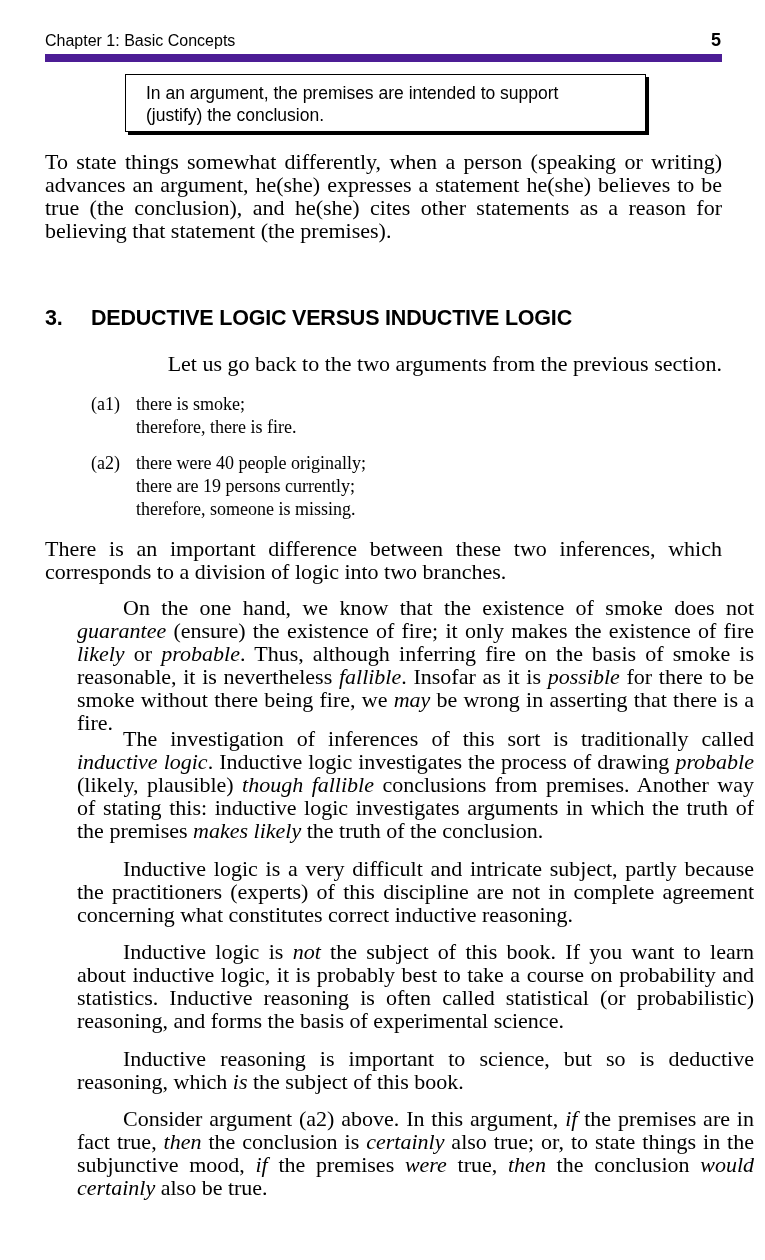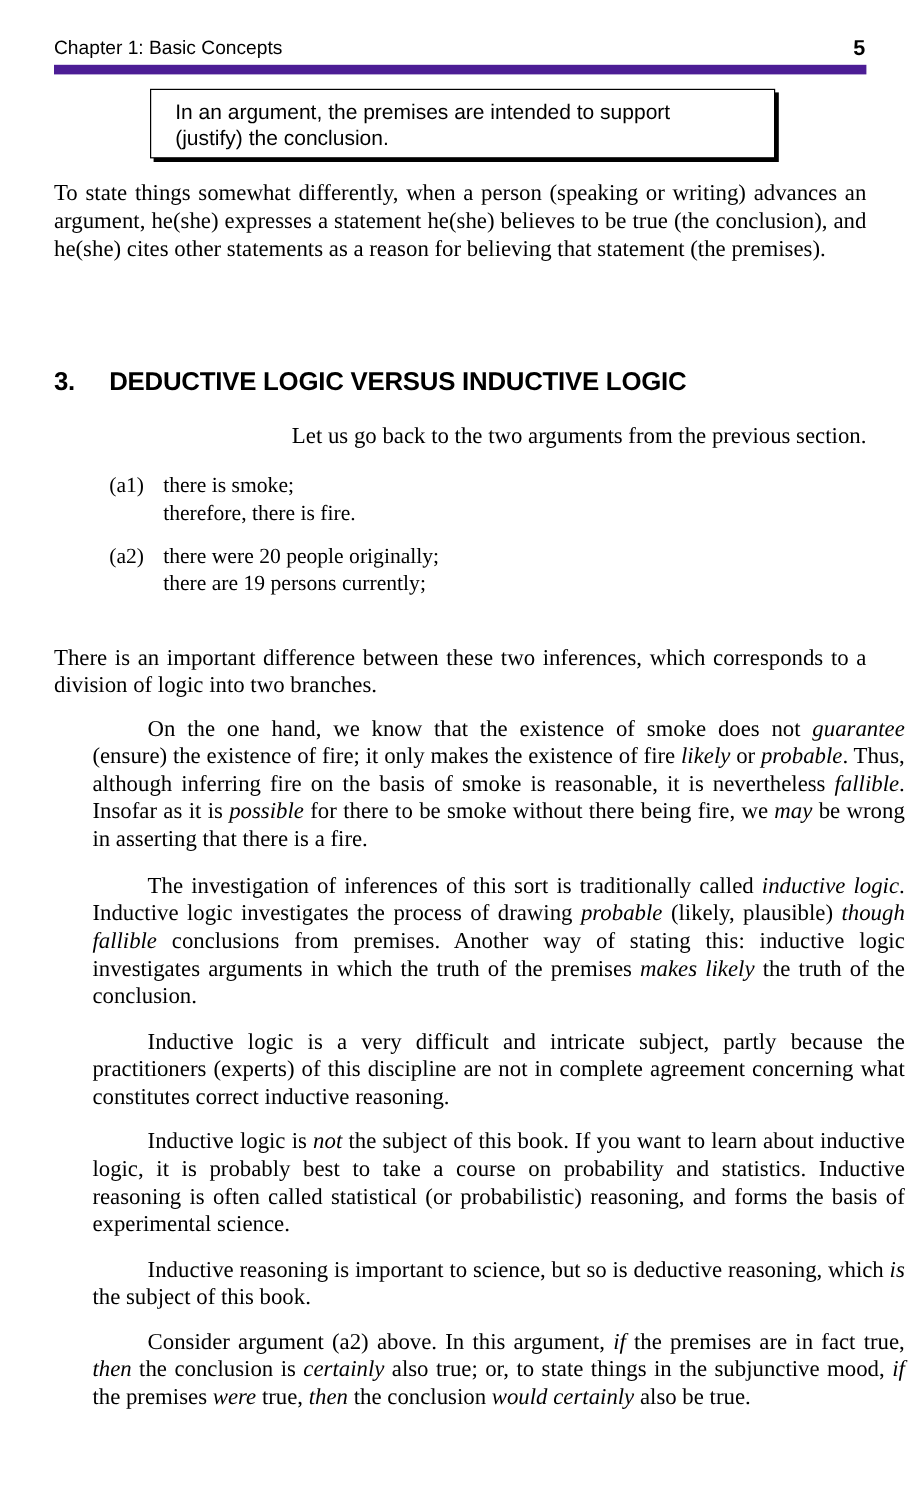--- a/index.html
+++ b/index.html
@@ -50,21 +50,21 @@
       height: 49px;
       border: 1px solid #000;
       box-shadow: 3px 3px 0 #000;
       padding: 7px 0 0 20px;
       font-family: "Liberation Sans", sans-serif;
       font-size: 17.5px;
       line-height: 22px;
     }
     .serif {
       font-family: "Liberation Serif", serif;
-      font-size: 19px;
+      font-size: 22px;
       line-height: 23px;
       text-align: justify;
     }
     .block {
       position: absolute;
       left: 0;
       width: 677px;
     }
     .indent { text-indent: 46px; margin-left: 32px; }
     .section-head {
@@ -136,22 +136,23 @@
     <span class="label">(a1)</span>
     <div class="lines">
       <div>there is smoke;</div>
       <div>therefore, there is fire.</div>
     </div>
   </div>
 
   <div class="example" style="top:452px;">
     <span class="label">(a2)</span>
     <div class="lines">
-      <div>there were 20 people originally;</div>
+      <div>there were 40 people originally;</div>
       <div>there are 19 persons currently;</div>
+      <div>therefore, someone is missing.</div>
     </div>
   </div>
 
   <div class="block serif" style="top:537px;">There is an important difference between these two inferences, which corresponds to a division of logic into two branches.</div>
 
   <div class="block serif indent" style="top:596px;"><span>On the one hand, we know that the existence of smoke does not </span><i>guarantee</i><span> (ensure) the existence of fire; it only makes the existence of fire </span><i>likely</i><span> or </span><i>probable</i><span>. Thus, although inferring fire on the basis of smoke is reasonable, it is nevertheless </span><i>fallible</i><span>.  Insofar as it is </span><i>possible</i><span> for there to be smoke without there being fire, we </span><i>may</i><span> be wrong in asserting that there is a fire.</span></div>
 
   <div class="block serif indent" style="top:727px;"><span>The investigation of inferences of this sort is traditionally called </span><i>inductive logic</i><span>.  Inductive logic investigates the process of drawing </span><i>probable</i><span> (likely, plausible) </span><i>though fallible</i><span> conclusions from premises.  Another way of stating this:  inductive logic investigates arguments in which the truth of the premises </span><i>makes likely</i><span> the truth of the conclusion.</span></div>
 
   <div class="block serif indent" style="top:857px;">Inductive logic is a very difficult and intricate subject, partly because the practitioners (experts) of this discipline are not in complete agreement concerning what constitutes correct inductive reasoning.</div>

